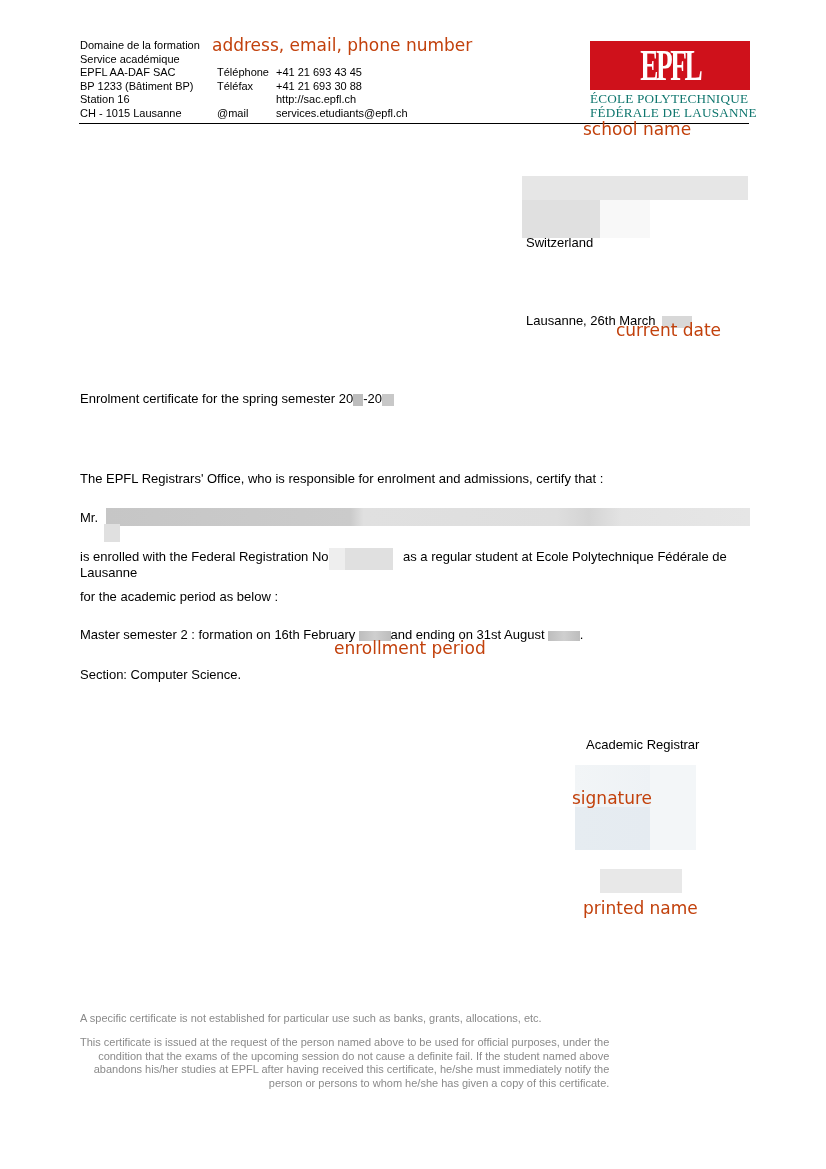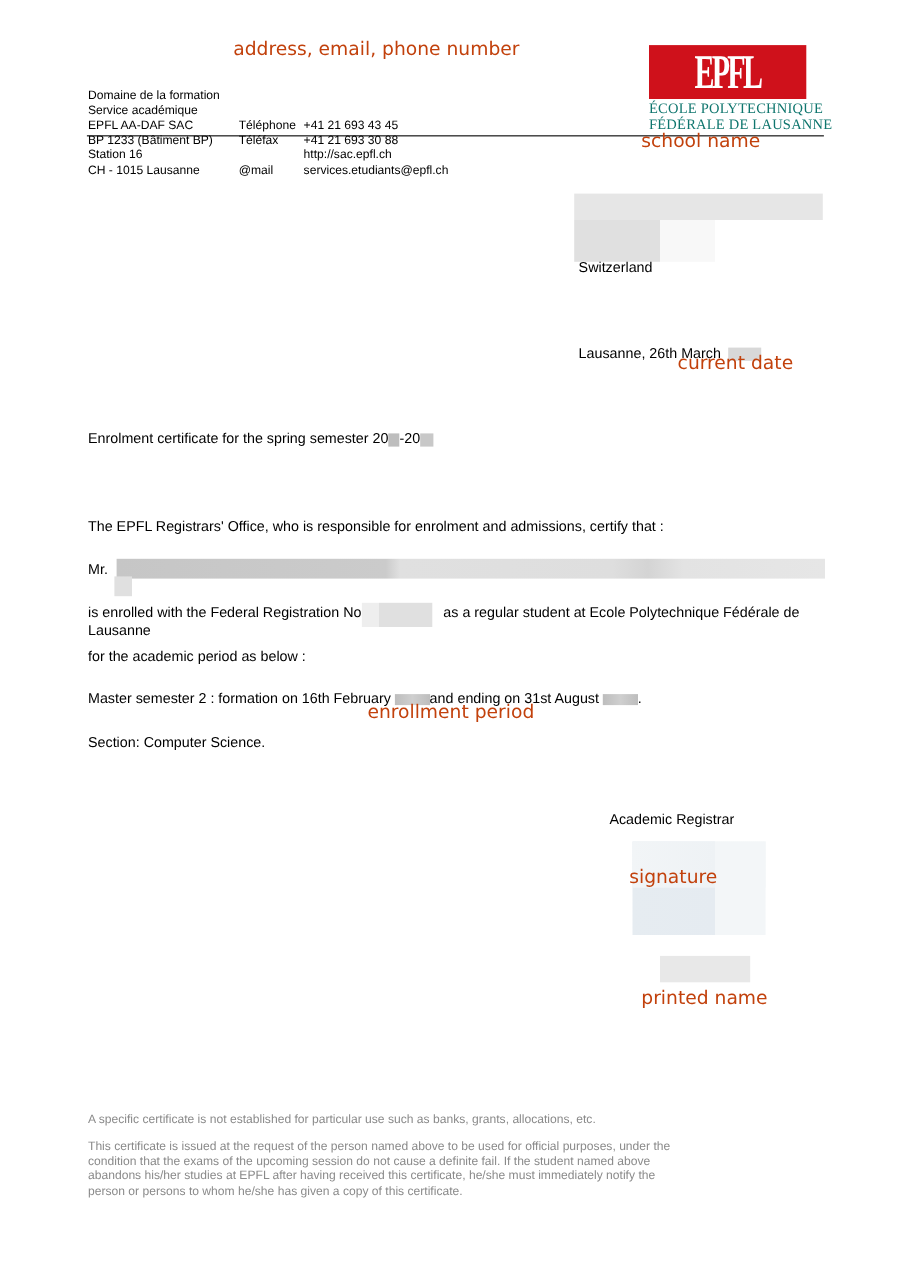--- a/index.html
+++ b/index.html
@@ -3,29 +3,29 @@
   <meta charset="utf-8">
   <style>
     html, body { margin: 0; padding: 0; background: #ffffff; }
     body { width: 826px; height: 1169px; position: relative; overflow: hidden; color: #000; }
     .abs { position: absolute; }
     .sans { font-family: "Liberation Sans", sans-serif; }
     .serif { font-family: Liberation Sans, sans-serif; }
     .annot { font-family: "DejaVu Sans", sans-serif; color: #c2410c; font-size: 17px; }
 
     
-    .hdr { left: 80px; top: 39px; font-size: 11px; line-height: 13.5px; margin-top: 42px; }
+    .hdr { left: 80px; top: 39px; font-size: 11px; line-height: 13.5px; }
     .hdr-row { display: flex; }
     .hdr-c1 { width: 137px; white-space: nowrap; }
     .hdr-c2 { width: 59px; white-space: nowrap; }
     .hdr-c3 { white-space: nowrap; }
     .hdr-line { left: 79px; top: 123px; width: 670px; height: 1px; background: #000; }
 
     
-    .logo-box { left: 590px; top: 41px; width: 143px; height: 49px; background: #cf111b; display:flex; align-items:center; justify-content:center; }
+    .logo-box { left: 590px; top: 41px; width: 160px; height: 49px; background: #cf111b; display:flex; align-items:center; justify-content:center; }
     .logo-text { color:#fff; font-family: "Liberation Serif", serif; font-size: 44px; font-weight: bold; letter-spacing: -4px; transform: scaleX(0.62); line-height: 1; }
     .logo-sub { left: 590px; width: 160px; font-family: "Liberation Serif", serif; font-size: 13.2px; color:#0f766e; letter-spacing: 0.2px; white-space: nowrap; line-height: 14px; }
     .body12 { font-size: 13px; }
     .bold { font-weight: normal; }
     .foot { font-family: "Liberation Sans", sans-serif; color: #8a8a8a; font-size: 11px; line-height: 13.5px; }
   </style>
 </head>
 <body>
 
 <div class="abs hdr sans">
@@ -96,26 +96,26 @@
   <span class="sans bold">Master semester 2</span><span class="serif"> : formation on </span><span class="sans bold">16th February</span>
   <span style="display:inline-block; width:32px; height:10px; background:linear-gradient(to right,#bdbdbd,#cfcfcf,#bdbdbd); vertical-align:middle;"></span><span class="serif">and ending on </span><span class="sans bold">31st August</span>
   <span style="display:inline-block; width:32px; height:10px; background:linear-gradient(to right,#bdbdbd,#cfcfcf,#bdbdbd); vertical-align:middle;"></span><span class="serif">.</span>
 </div>
 <div class="abs annot" style="left:334px; top:638px;">enrollment period</div>
 
 <div class="abs body12" style="left:80px; top:667px; white-space:nowrap;">
   <span class="sans bold">Section: Computer Science</span><span class="serif">.</span>
 </div>
 
-<div class="abs serif body12" style="left:554px; top:737px; white-space:nowrap;">Academic Registrar</div>
+<div class="abs serif body12" style="left:586px; top:737px; white-space:nowrap;">Academic Registrar</div>
 <div class="abs" style="left:575px; top:765px; width:121px; height:85px; background:linear-gradient(to right,#e6ecf1 0%,#e5ebf1 62%,#f3f6f8 62%,#f3f6f8 100%);"></div>
 <div class="abs" style="left:575px; top:765px; width:121px; height:42px; background:linear-gradient(to right,#f2f5f7 0%,#eef2f5 62%,#f3f6f8 62%);"></div>
 <div class="abs annot" style="left:572px; top:788px;">signature</div>
 <div class="abs" style="left:600px; top:869px; width:82px; height:24px; background:#e8e8e8;"></div>
 <div class="abs annot" style="left:583px; top:898px;">printed name</div>
 
 <div class="abs foot" style="left:80px; top:1012px; white-space:nowrap;">A specific certificate is not established for particular use such as banks, grants, allocations, etc.</div>
-<div class="abs foot" style="left:80px; top:1036px; white-space:nowrap;">
+<div class="abs foot" style="left:80px; top:1036px; white-space:nowrap;text-align:right;">
   <div>This certificate is issued at the request of the person named above to be used for official purposes, under the</div>
   <div>condition that the exams of the upcoming session do not cause a definite fail. If the student named above</div>
   <div>abandons his/her studies at EPFL after having received this certificate, he/she must immediately notify the</div>
   <div>person or persons to whom he/she has given a copy of this certificate.</div>
 </div>
 
 </body></html>

